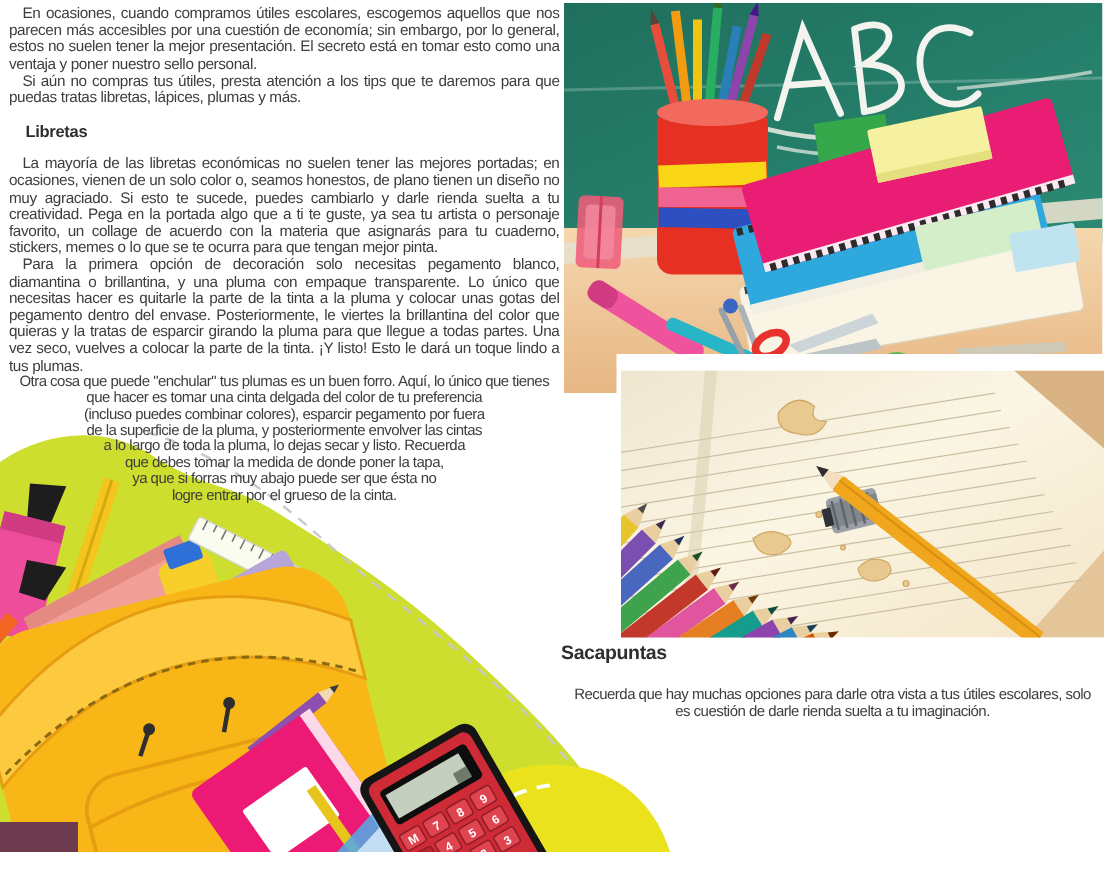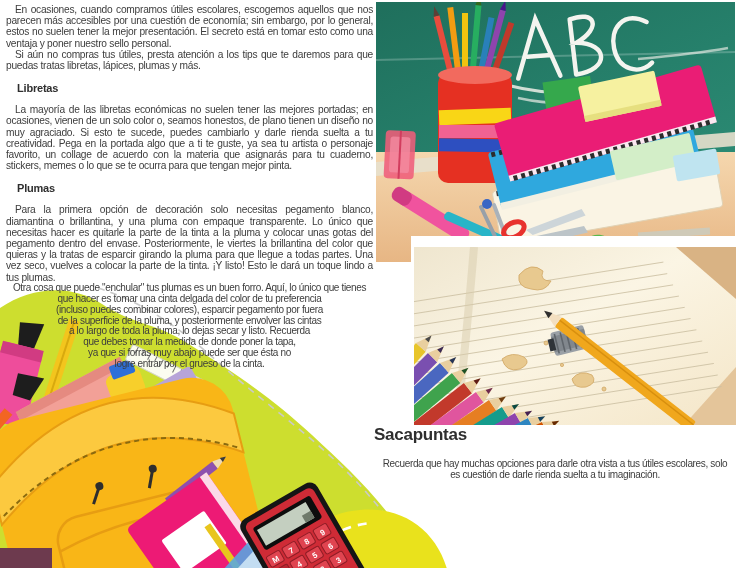--- a/index.html
+++ b/index.html
@@ -7,41 +7,40 @@
         font-family:"Liberation Sans",sans-serif;color:#3d3d3d;}
   
   .text-col{position:absolute;left:6px;top:4px;width:367px;z-index:4;
             font-size:10.2px;line-height:11.2px;letter-spacing:-0.25px;text-align:justify;}
   .text-col p{margin:0;text-indent:9px;}
   .text-col h3{font-size:11px;line-height:12px;margin:11px 0 10px 11px;color:#2e2e2e;letter-spacing:-0.2px;}
   .shaped{white-space:pre-line;text-align:center;text-indent:0 !important;
           font-size:10px;line-height:10.9px;letter-spacing:-0.35px;}
   .sacapuntas-block{position:absolute;left:374px;top:429px;width:362px;z-index:4;
             font-size:10.2px;line-height:11.2px;letter-spacing:-0.25px;text-align:justify;}
-  .sacapuntas-block h3{font-size:17px;margin:0 0 19px 0;color:#2e2e2e;}
+  .sacapuntas-block h3{font-size:13px;margin:0 0 19px 0;color:#2e2e2e;}
   .sacapuntas-block p{margin:0;text-indent:9px;}
   .sacapuntas-block .shaped{margin-top:1px;}
   
   figure{margin:0;padding:0;}
   .photo1{position:absolute;left:376px;top:2px;width:359px;height:260px;z-index:1;}
   .photo2-wrap{position:absolute;left:411px;top:236px;background:#fff;padding:11px 0 0 3px;z-index:3;}
   .illustration{position:absolute;left:0;top:280px;width:560px;height:302px;z-index:2;}
   svg{display:block;}
 </style>
 </head>
 <body>
 
 <div class="page">
 
   <div class="text-col">
     <p>En ocasiones, cuando compramos útiles escolares, escogemos aquellos que nos parecen más accesibles por una cuestión de economía; sin embargo, por lo general, estos no suelen tener la mejor presentación. El secreto está en tomar esto como una ventaja y poner nuestro sello personal.</p>
     <p>Si aún no compras tus útiles, presta atención a los tips que te daremos para que puedas tratas libretas, lápices, plumas y más.</p>
     <h3>Libretas</h3>
     <p>La mayoría de las libretas económicas no suelen tener las mejores portadas; en ocasiones, vienen de un solo color o, seamos honestos, de plano tienen un diseño no muy agraciado. Si esto te sucede, puedes cambiarlo y darle rienda suelta a tu creatividad. Pega en la portada algo que a ti te guste, ya sea tu artista o personaje favorito, un collage de acuerdo con la materia que asignarás para tu cuaderno, stickers, memes o lo que se te ocurra para que tengan mejor pinta.</p>
-    <h3>Plumas</h3>
     <p>Para la primera opción de decoración solo necesitas pegamento blanco, diamantina o brillantina, y una pluma con empaque transparente. Lo único que necesitas hacer es quitarle la parte de la tinta a la pluma y colocar unas gotas del pegamento dentro del envase. Posteriormente, le viertes la brillantina del color que quieras y la tratas de esparcir girando la pluma para que llegue a todas partes. Una vez seco, vuelves a colocar la parte de la tinta. ¡Y listo! Esto le dará un toque lindo a tus plumas.</p>
     <p class="shaped">Otra cosa que puede "enchular" tus plumas es un buen forro. Aquí, lo único que tienes
 que hacer es tomar una cinta delgada del color de tu preferencia
 (incluso puedes combinar colores), esparcir pegamento por fuera
 de la superficie de la pluma, y posteriormente envolver las cintas
 a lo largo de toda la pluma, lo dejas secar y listo. Recuerda
 que debes tomar la medida de donde poner la tapa,
 ya que si forras muy abajo puede ser que ésta no
 logre entrar por el grueso de la cinta.</p>
   </div>

